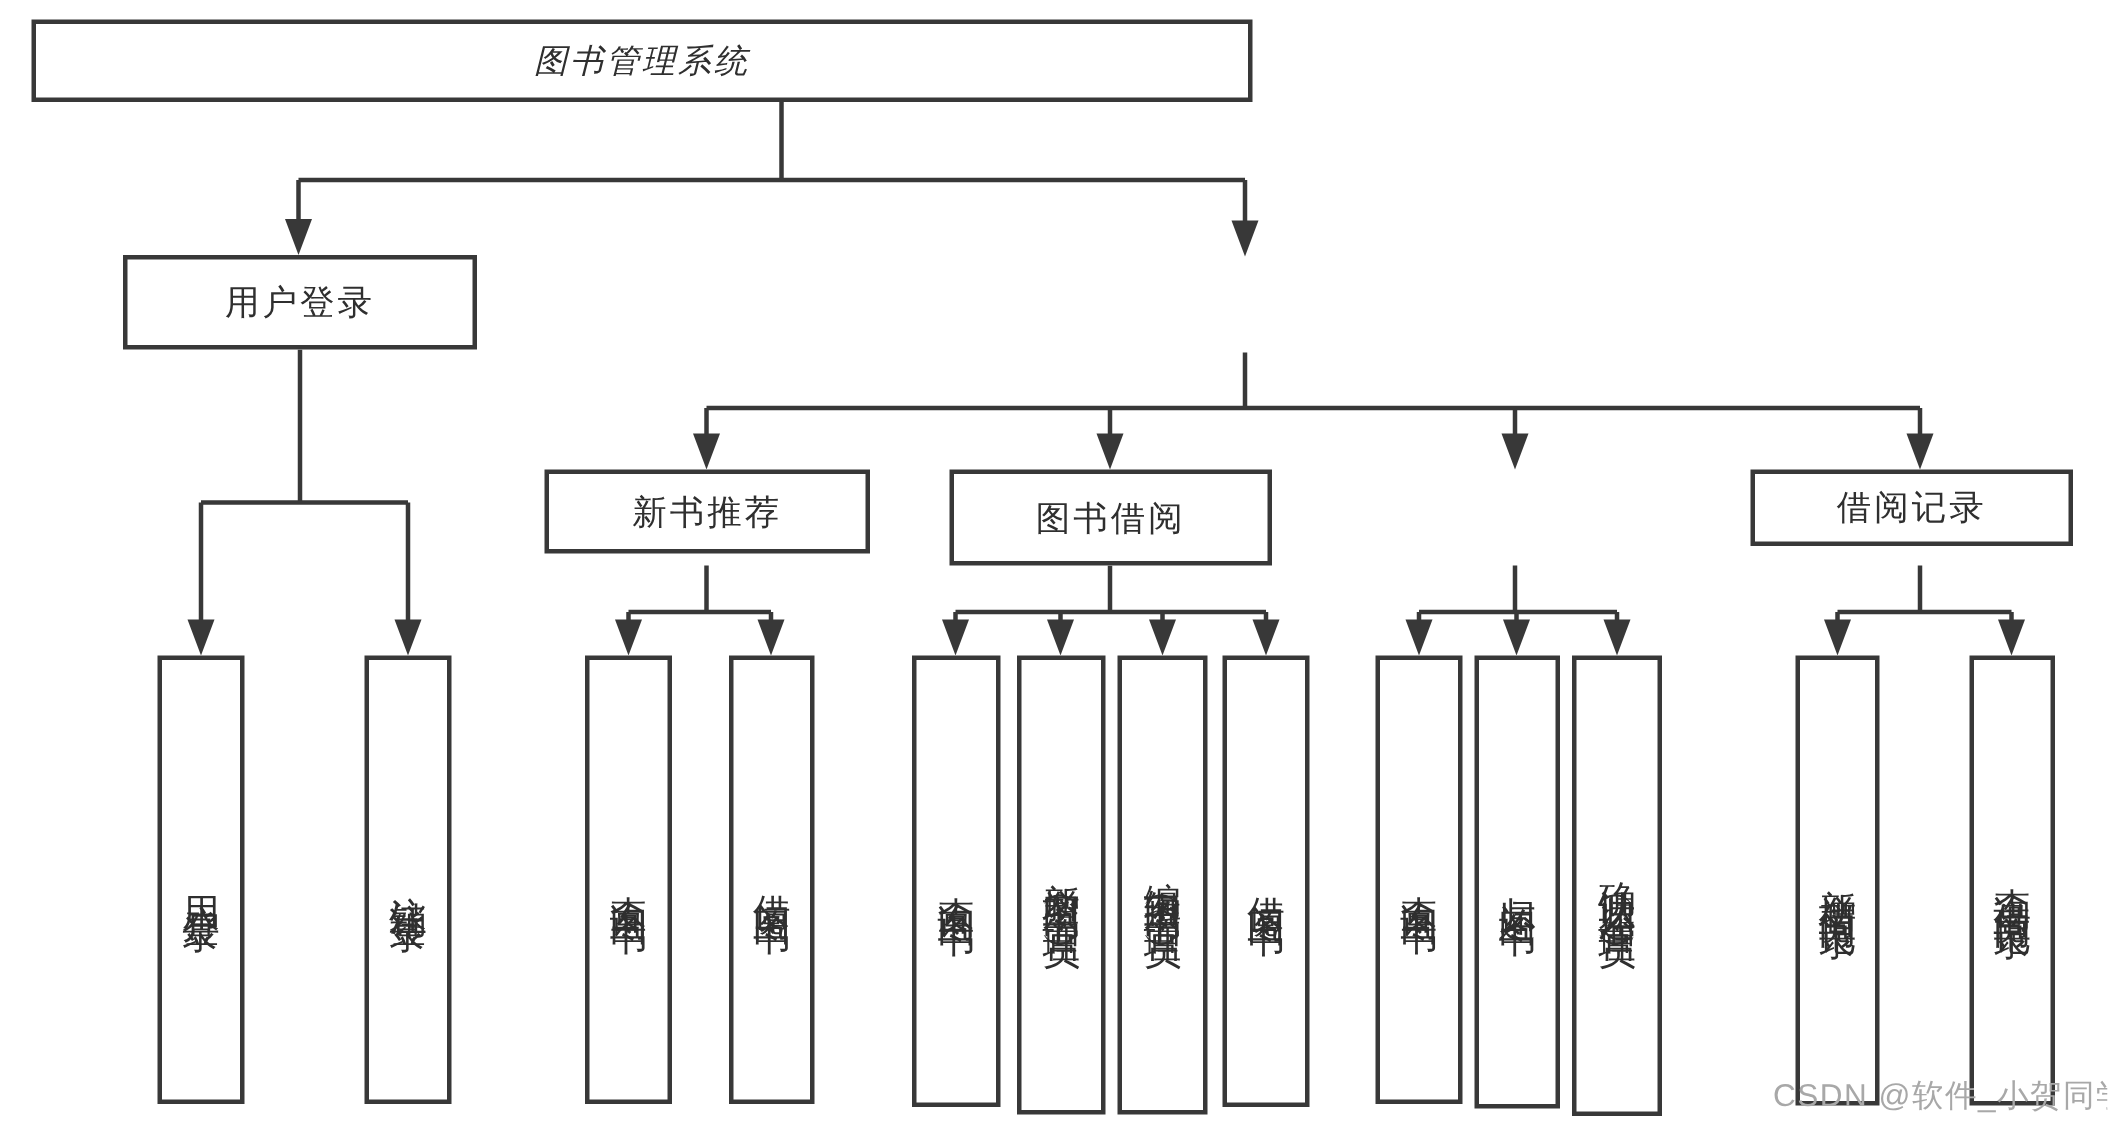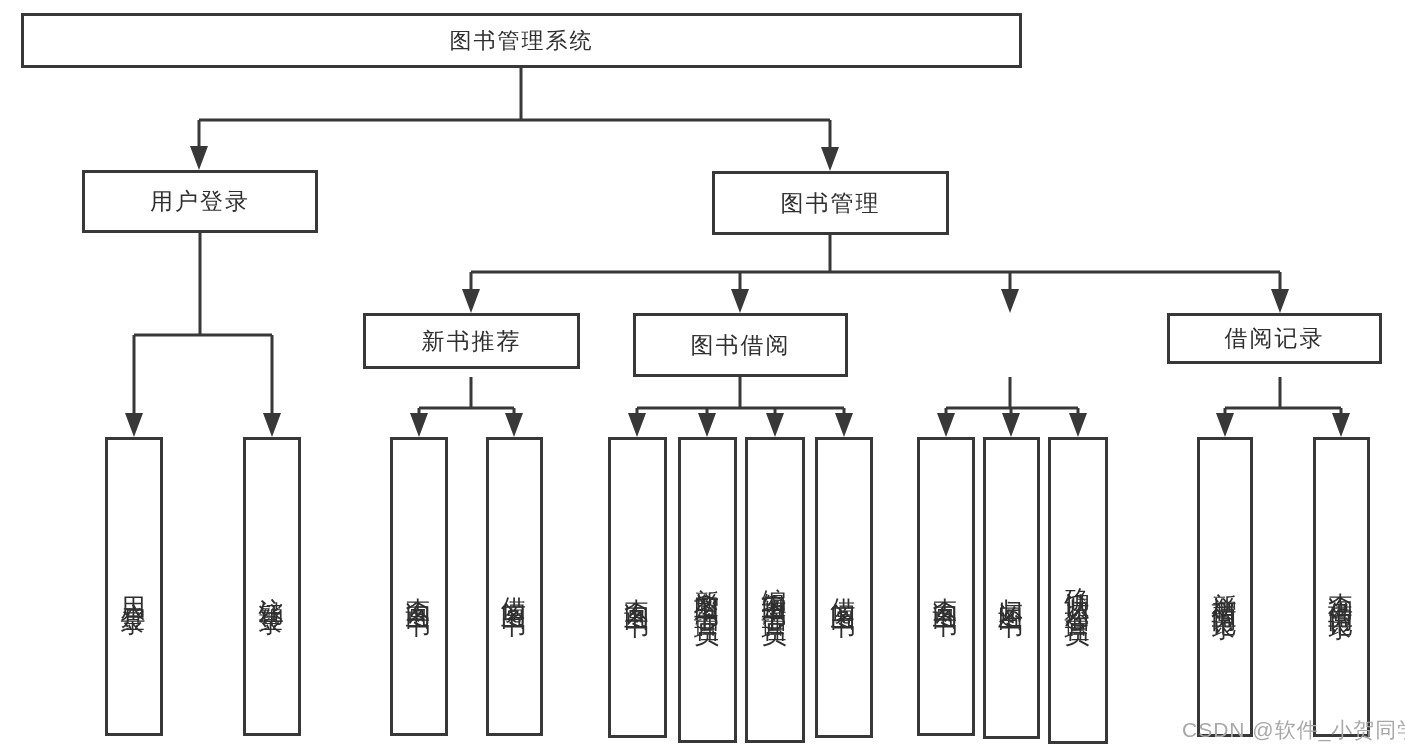--- a/index.html
+++ b/index.html
@@ -95,24 +95,23 @@
       <polygon points="766,413 784,413 775,437"></polygon>
       <polygon points="835,413 853,413 844,437"></polygon>
       <polygon points="937,413 955,413 946,437"></polygon>
       <polygon points="1002,413 1020,413 1011,437"></polygon>
       <polygon points="1069,413 1087,413 1078,437"></polygon>
       <polygon points="1216,413 1234,413 1225,437"></polygon>
       <polygon points="1332,413 1350,413 1341,437"></polygon>
     </g>
   </svg>
 
-  <div class="hnode root" style="left:21px; top:13px; width:1001px; height:55px;">图书管理系统</div>
+  <div class="hnode root" style="left:21px; top:13px; width:814px; height:55px;font-style:italic;">图书管理系统</div>
 
   <div class="hnode" style="left:82px; top:170px; width:236px; height:63px;">用户登录</div>
-  <div class="hnode" style="left:712px; top:171px; width:237px; height:64px;">图书管理</div>
 
   <div class="hnode" style="left:363px; top:313px; width:217px; height:56px;">新书推荐</div>
   <div class="hnode" style="left:633px; top:313px; width:215px; height:64px;">图书借阅</div>
   <div class="hnode" style="left:1167px; top:313px; width:215px; height:51px;">借阅记录</div>
 
   <div class="vnode" style="left:105px; top:437px; width:58px; height:299px;">用户登录</div>
   <div class="vnode" style="left:243px; top:437px; width:58px; height:299px;">注销登录</div>
 
   <div class="vnode" style="left:390px; top:437px; width:58px; height:299px;">查询图书</div>
   <div class="vnode" style="left:486px; top:437px; width:57px; height:299px;">借阅图书</div>

